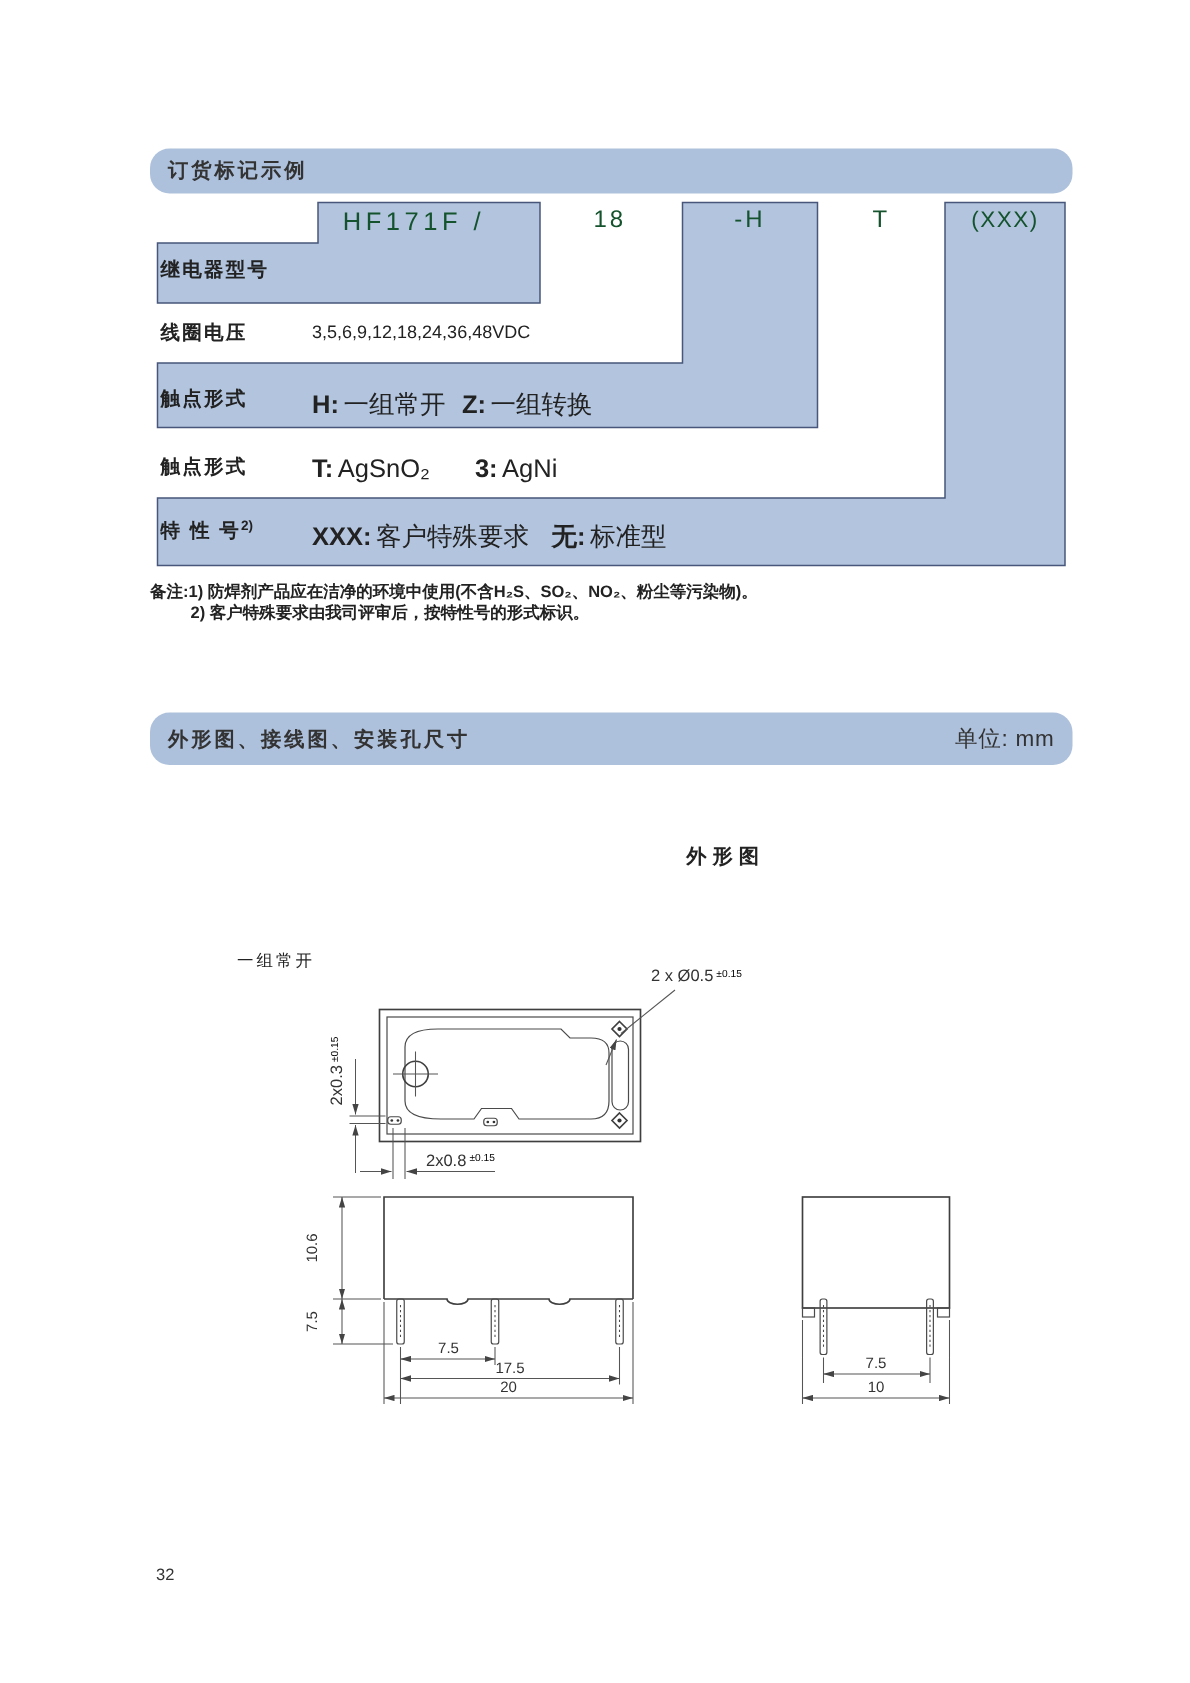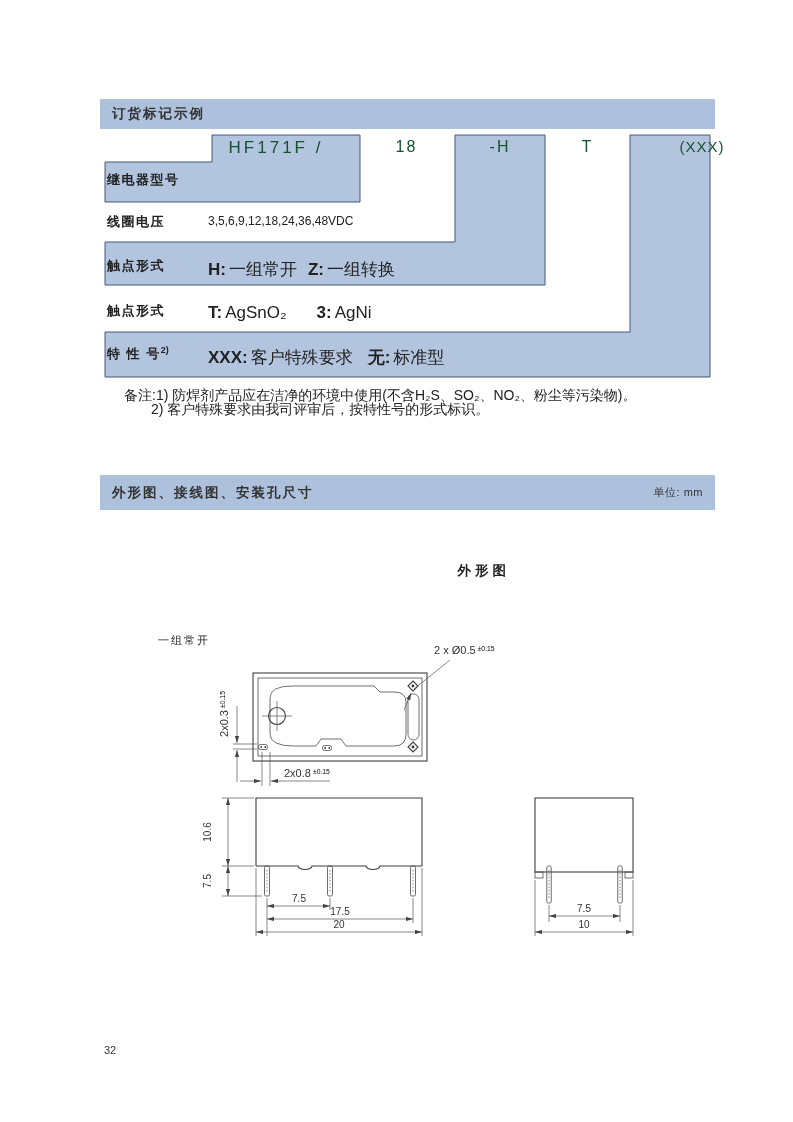--- a/index.html
+++ b/index.html
@@ -1,43 +1,43 @@
 <!DOCTYPE html>
 <html><head>
 <meta charset="utf-8">
 <style>
   html,body { margin:0; padding:0; background:#fff; }
   body { font-family:"Liberation Sans","DejaVu Sans",sans-serif; color:#2b2b2b; }
   .page { position:relative; width:793px; height:1122px; background:#ffffff; overflow:hidden; }
 
   .sec-bar { position:absolute; left:100px; width:615px; background:#aec1dc;
-             display:flex; align-items:center; box-sizing:border-box; padding:0 12px; }
+             display:flex; align-items:center; box-sizing:border-box; padding:0 12px;border-radius:13px; }
   .bar1 { top:99px; height:30px; }
   .bar2 { top:475px; height:35px; justify-content:space-between;gap:36px; }
   .sec-title { font-size:13.5px; font-weight:bold; letter-spacing:2px; color:#333; }
-  .unit { font-size:11px; color:#333; letter-spacing:0.5px; }
+  .unit { font-size:15px; color:#333; letter-spacing:0.5px; }
 
   .stair-svg { position:absolute; left:100px; top:129px; width:615px; height:252px; }
   .band { fill:#b2c4de; stroke:#47567a; stroke-width:1; }
 
   .codetxt { position:absolute; top:138px; height:22px; text-align:center;
              font-size:16px; letter-spacing:2px; color:#14532d; }
   .code-model { left:192px; width:168px; font-size:17px; letter-spacing:3px; }
   .code-v { left:358px; width:97px; }
   .code-f { left:455px; width:90px; }
   .code-m { left:545px; width:85px; }
-  .code-s { left:662px; width:80px; font-size:15px; letter-spacing:1px; }
+  .code-s { left:630px; width:80px; font-size:15px; letter-spacing:1px; }
 
   .rowlab { position:absolute; left:107px; font-size:13px; font-weight:bold;
             letter-spacing:1.5px; color:#222; }
   .rowval { position:absolute; left:208px; font-size:17px; color:#222; }
   .rowval b { margin-right:3px; }
   .rowlab sup { font-size:9px; letter-spacing:0; }
 
-  .notes { position:absolute; font-size:14px; font-weight:normal; color:#222;margin-left:24px; }
+  .notes { position:absolute; font-size:11px; font-weight:bold; color:#222; }
   .n1 { left:100px; top:387px; }
   .n2 { left:127px; top:401px; }
 
   .draw-title { position:absolute; left:290px; top:562px; width:220px; text-align:right;
                 font-size:13.5px; font-weight:bold; letter-spacing:4px; color:#222; }
 
   .drawing { position:absolute; left:130px; top:612px; width:600px; height:348px; }
   .part { stroke:#3f3f3f; stroke-width:1.1; fill:none; }
   .part-thin { stroke:#4a4a4a; stroke-width:0.8; fill:none; }
   .dimline { stroke:#555; stroke-width:0.7; fill:none; }

